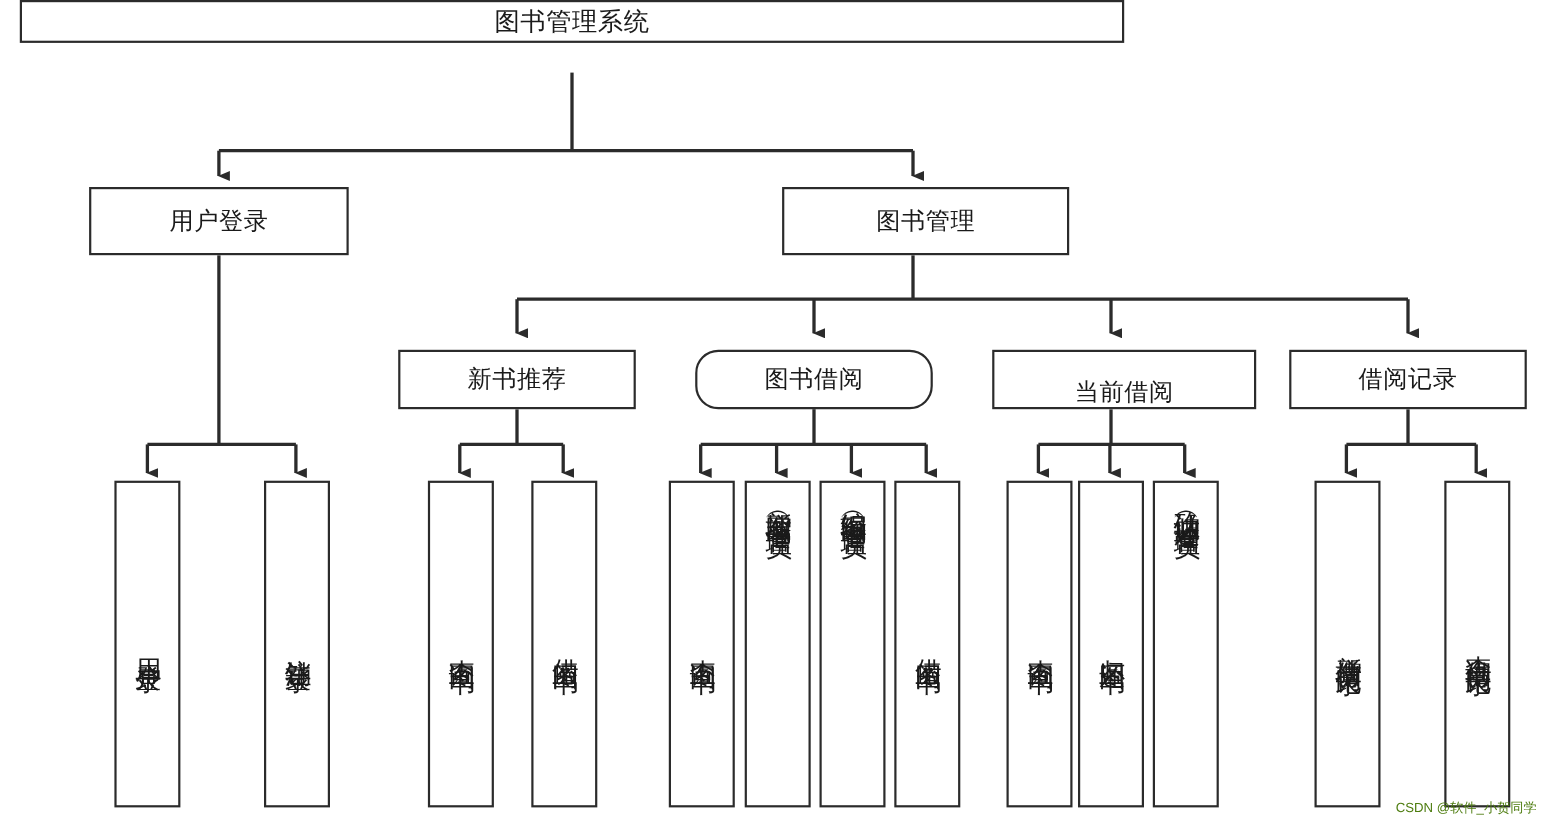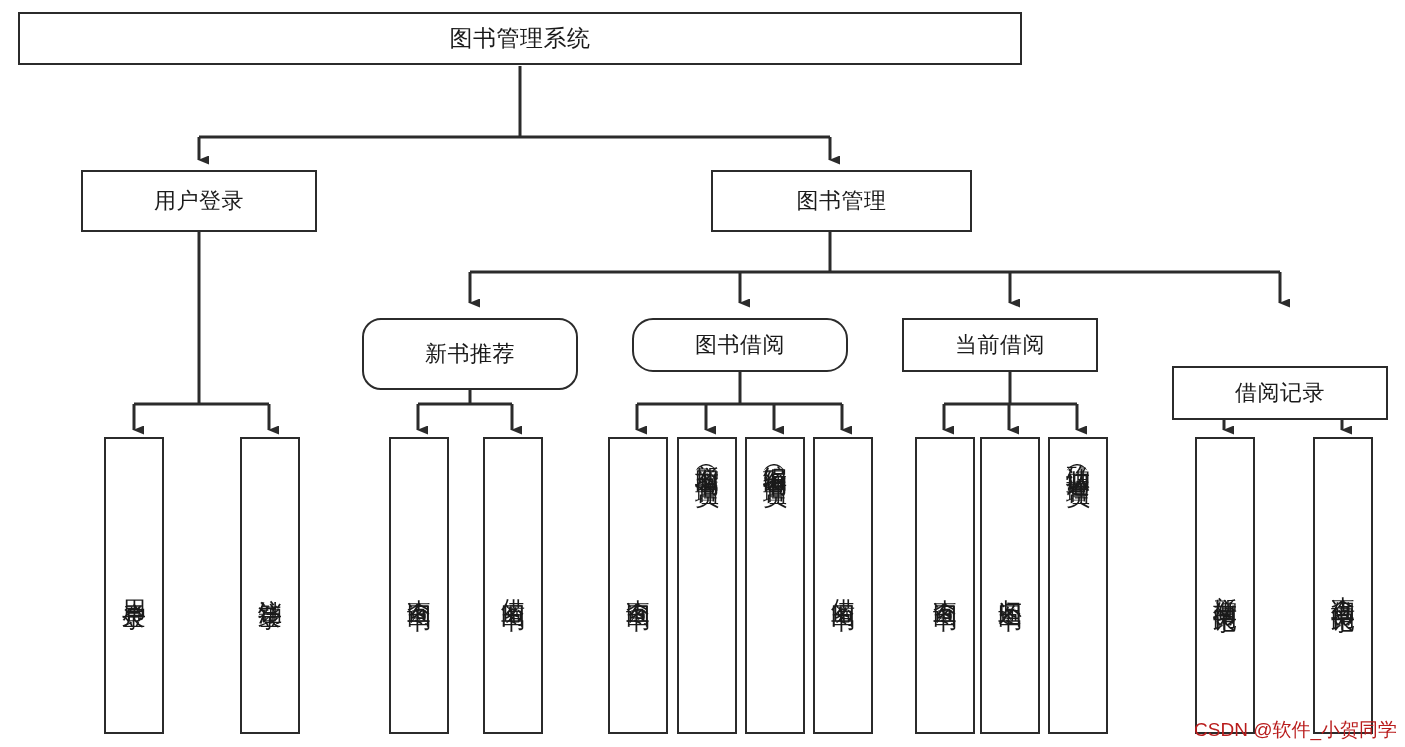--- a/index.html
+++ b/index.html
@@ -56,22 +56,22 @@
   .leaf {
     align-items: flex-start;
     justify-content: center;
     padding-top: 6px;
   }
   .leaf.center-text { align-items: center; padding-top: 0; }
   .watermark {
     position: absolute;
     right: 8px;
     bottom: 4px;
-    font-size: 19px;
-    color: #b91c1c;
+    font-size: 12px;
+    color: #4d7c0f;
     white-space: nowrap;
     font-family: "Liberation Sans", "DejaVu Sans", sans-serif;
   }
 </style>
 </head>
 <body>
 
 <div id="diagram-root">
 
   <svg class="diagram-canvas" viewBox="0 0 1405 747">
@@ -122,41 +122,41 @@
       <line x1="1077" y1="404" x2="1077" y2="430" marker-end="url(#arrowhead)"></line>
     </g>
     <g stroke="#2b2b2b" stroke-width="3" fill="none">
       <line x1="1280" y1="372" x2="1280" y2="404"></line>
       <line x1="1224" y1="404" x2="1342" y2="404"></line>
       <line x1="1224" y1="404" x2="1224" y2="430" marker-end="url(#arrowhead)"></line>
       <line x1="1342" y1="404" x2="1342" y2="430" marker-end="url(#arrowhead)"></line>
     </g>
   </svg>
 
-  <div class="node-box level-root" style="left:18px; top:12px; width:1004px; height:53px;text-align:center;">
+  <div class="node-box level-root" style="left:18px; top:0; width:1004px; height:39px;text-align:center;">
     <span class="node-label">图书管理系统</span>
   </div>
 
   <div class="node-box level-2" style="left:81px; top:170px; width:236px; height:62px;">
     <span class="node-label">用户登录</span>
   </div>
   <div class="node-box level-2" style="left:711px; top:170px; width:261px; height:62px;">
     <span class="node-label">图书管理</span>
   </div>
 
-  <div class="node-box level-3" style="left:362px; top:318px; width:216px; height:72px;border-radius:19px;">
+  <div class="node-box level-3" style="left:362px; top:318px; width:216px; height:54px;">
     <span class="node-label">新书推荐</span>
   </div>
   <div class="node-box level-3" style="left:632px; top:318px; width:216px; height:54px;border-radius:21px;">
     <span class="node-label">图书借阅</span>
   </div>
-  <div class="node-box level-3" style="left:902px; top:318px; width:196px; height:54px;">
+  <div class="node-box level-3" style="left:902px; top:318px; width:240px; height:54px;align-items:flex-end;">
     <span class="node-label">当前借阅</span>
   </div>
-  <div class="node-box level-3" style="left:1172px; top:318px; width:216px; height:54px;margin-top:48px;">
+  <div class="node-box level-3" style="left:1172px; top:318px; width:216px; height:54px;">
     <span class="node-label">借阅记录</span>
   </div>
 
   <div class="node-box leaf center-text" style="left:104px; top:437px; width:60px; height:297px;">
     <span class="node-label">用户登录</span>
   </div>
   <div class="node-box leaf center-text" style="left:240px; top:437px; width:60px; height:297px;">
     <span class="node-label">注销登录</span>
   </div>
 

